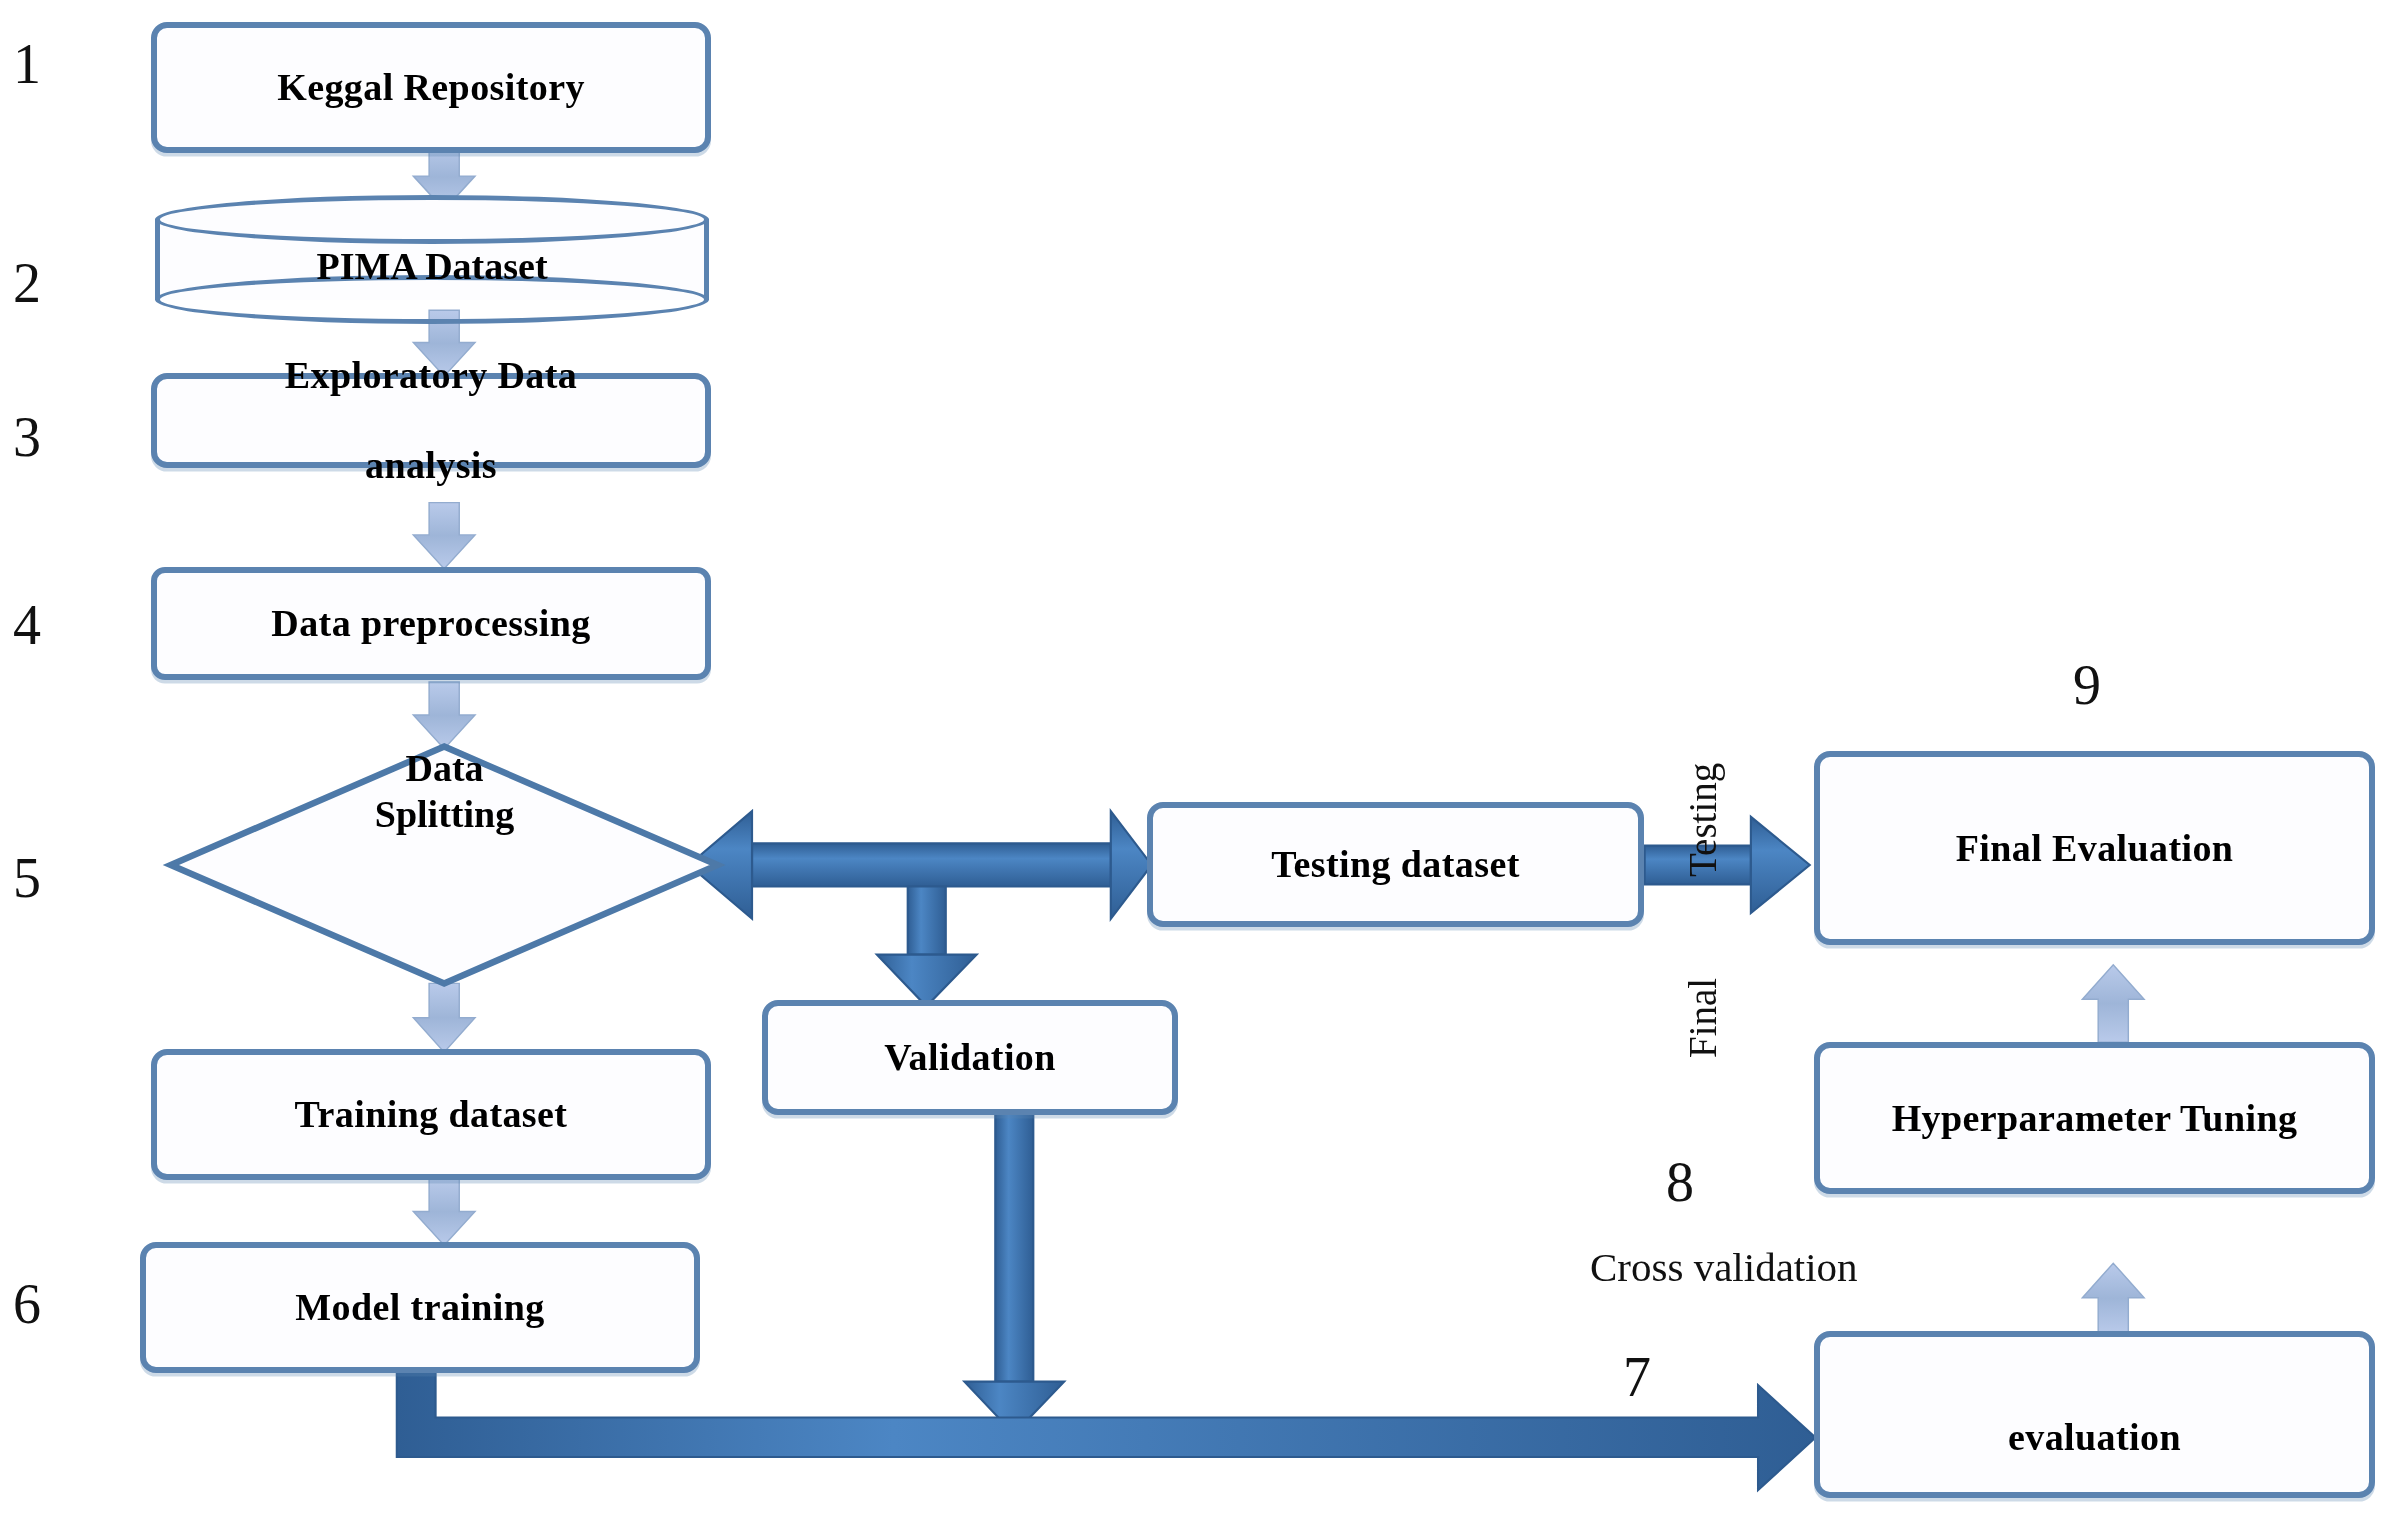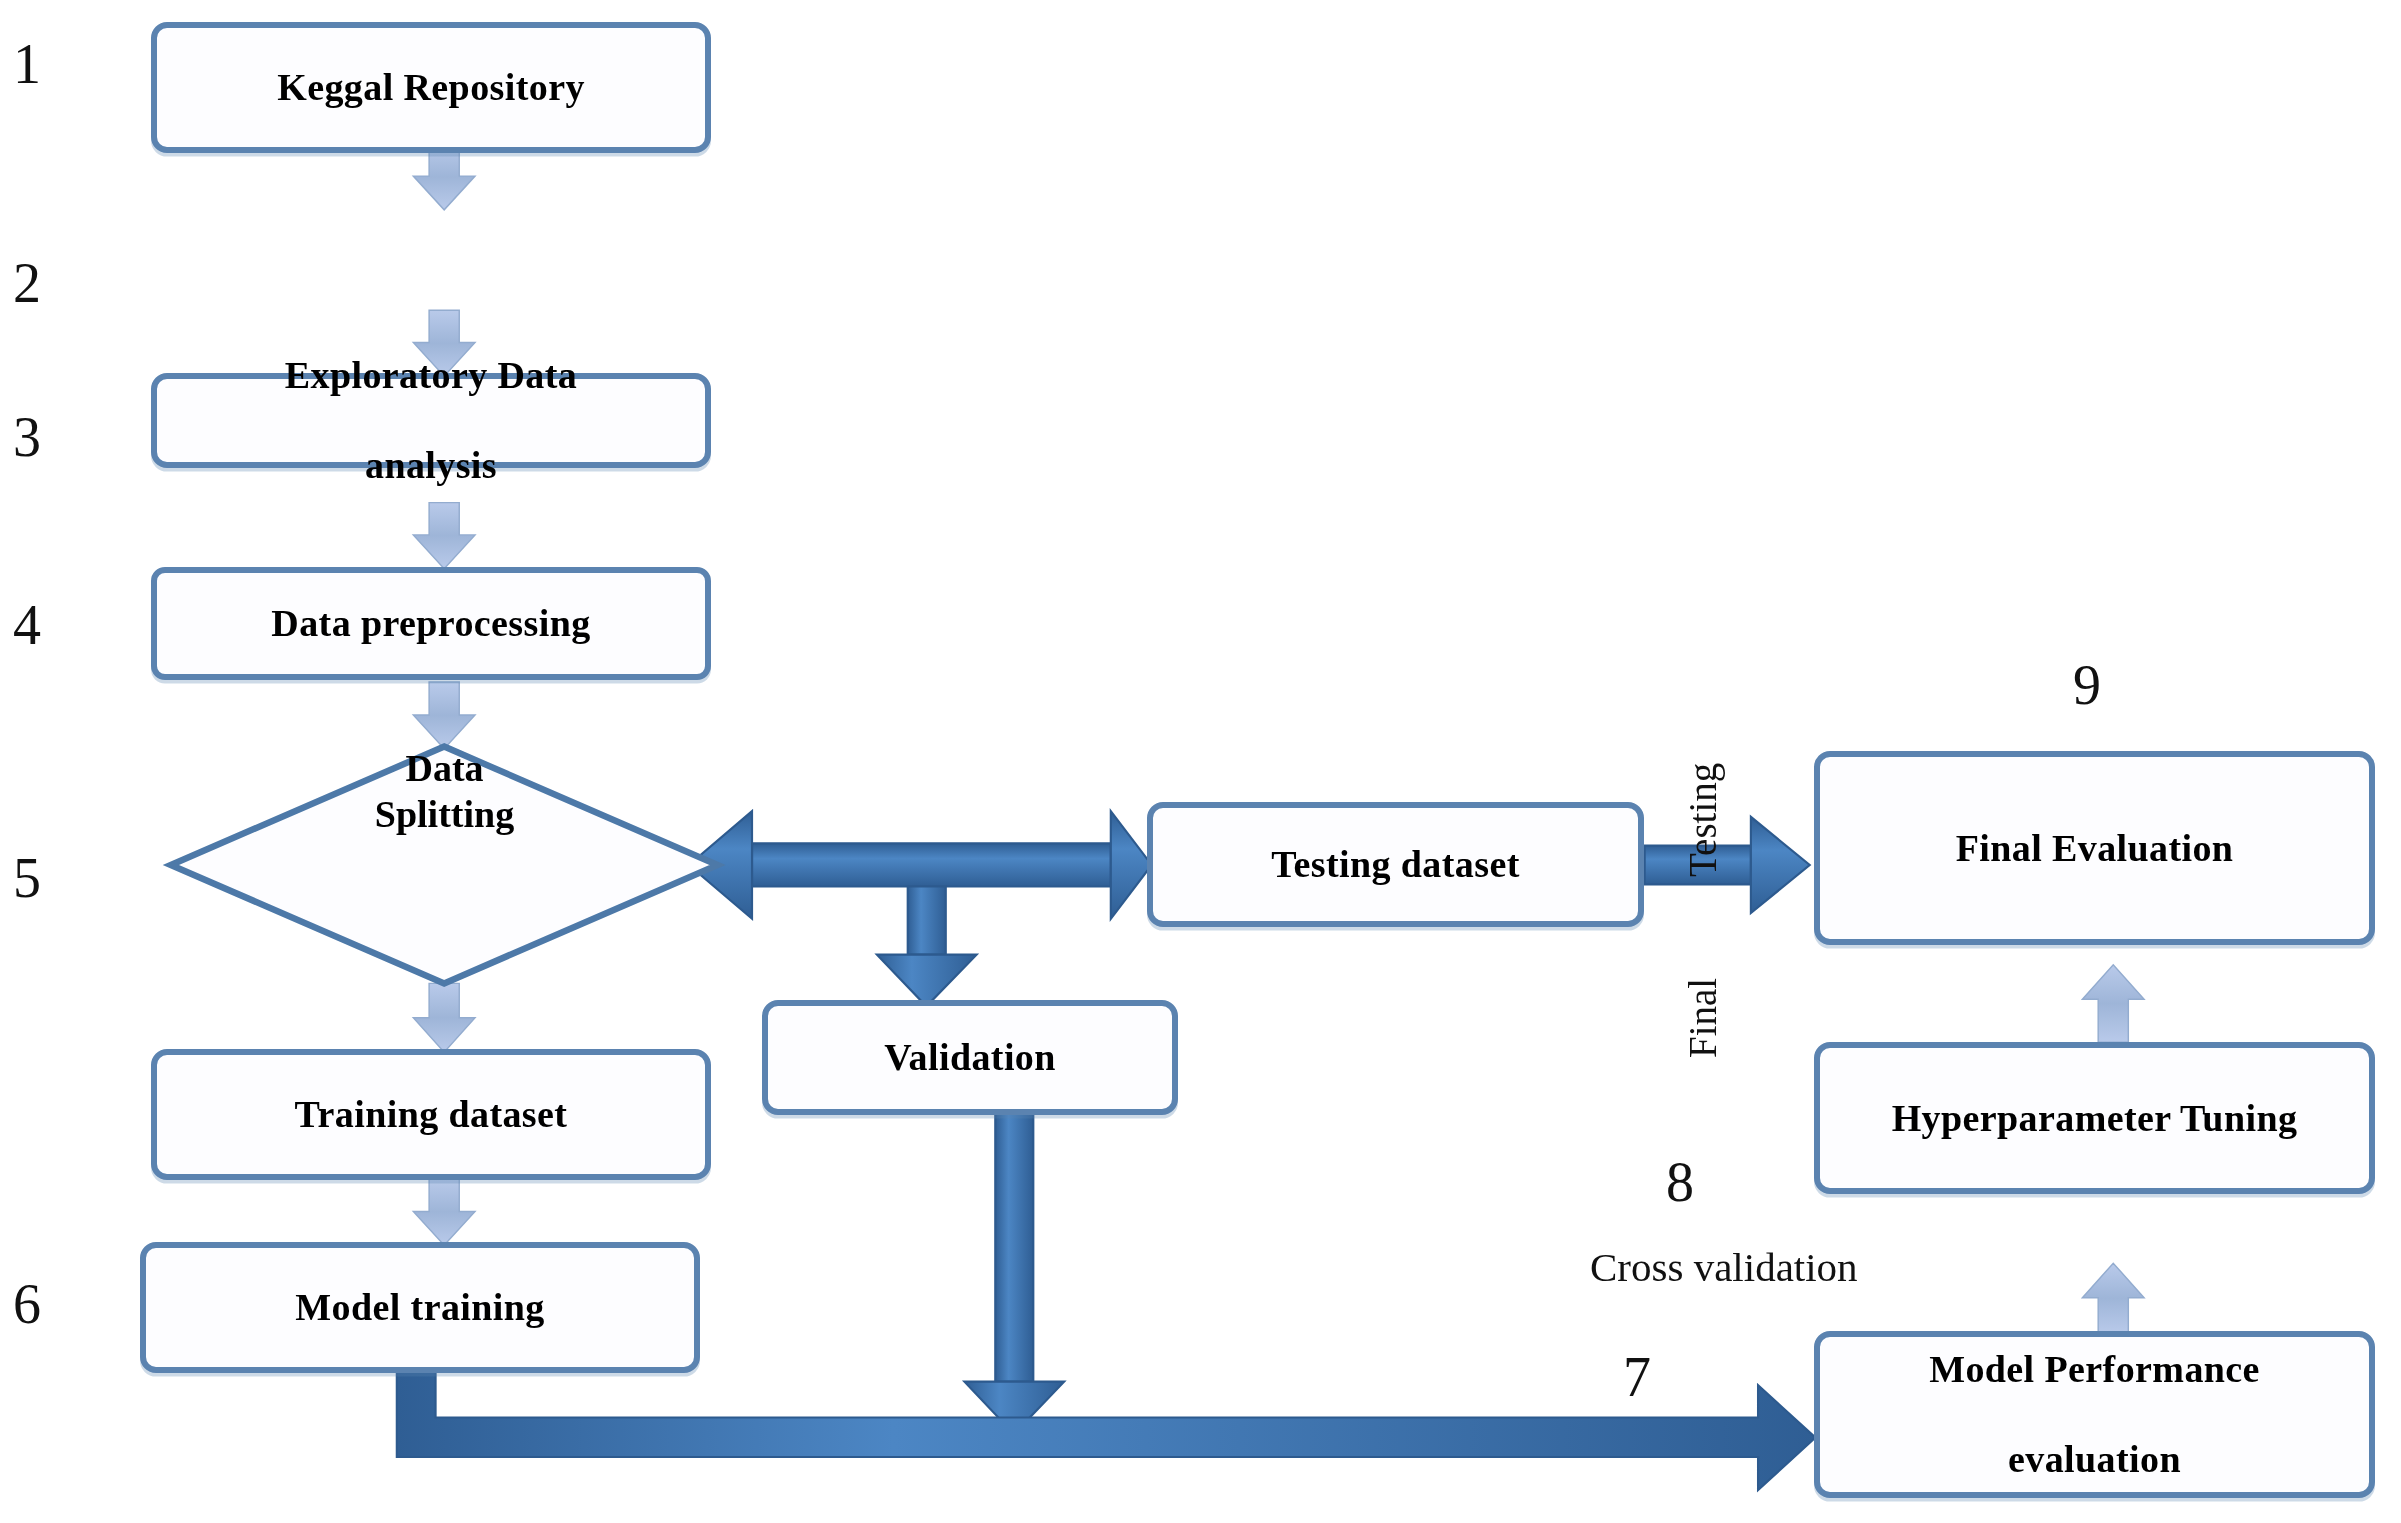--- a/index.html
+++ b/index.html
@@ -204,20 +204,26 @@
 
     <g>
       <polygon points="619,1040 1000,1205 619,1370 238,1205" fill="#fdfdff" stroke="#4d79a8" stroke-width="9"></polygon>
     </g>
   </svg>
 
   <div class="node" style="left:151px; top:22px; width:560px; height:131px; font-size:38px;">
     <span>Keggal Repository</span>
   </div>
 
+  <div class="cyl" style="left:155px; top:195px; width:554px; height:129px; font-size:38px;">
+    <div class="cyl-body"></div>
+    <div class="cyl-bot"></div>
+    <div class="cyl-top"></div>
+    <span class="cyl-label" style="margin-top:13px;">PIMA Dataset</span>
+  </div>
 
   <div class="node" style="left:151px; top:373px; width:560px; height:95px; font-size:38px;">
     <span>
       <span>Exploratory  Data</span><br>
       <span>analysis</span>
     </span>
   </div>
 
   <div class="node" style="left:151px; top:567px; width:560px; height:113px; font-size:38px;border-radius:14px;">
     <span>Data preprocessing</span>
@@ -241,21 +247,21 @@
   <div class="node" style="left:1147px; top:802px; width:497px; height:125px; font-size:38px;">
     <span>Testing dataset</span>
   </div>
 
   <div class="node" style="left:762px; top:1000px; width:416px; height:115px; font-size:38px;">
     <span>Validation</span>
   </div>
 
   <div class="node" style="left:1814px; top:1331px; width:561px; height:167px; font-size:38px;">
     <span>
-      <span>Model Performance</span><br>
+      <br>
       <span>evaluation</span>
     </span>
   </div>
 
   <div class="node" style="left:1814px; top:1042px; width:561px; height:152px; font-size:38px;">
     <span>Hyperparameter  Tuning</span>
   </div>
 
   <div class="node" style="left:1814px; top:751px; width:561px; height:194px; font-size:38px;">
     <span>Final  Evaluation</span>

